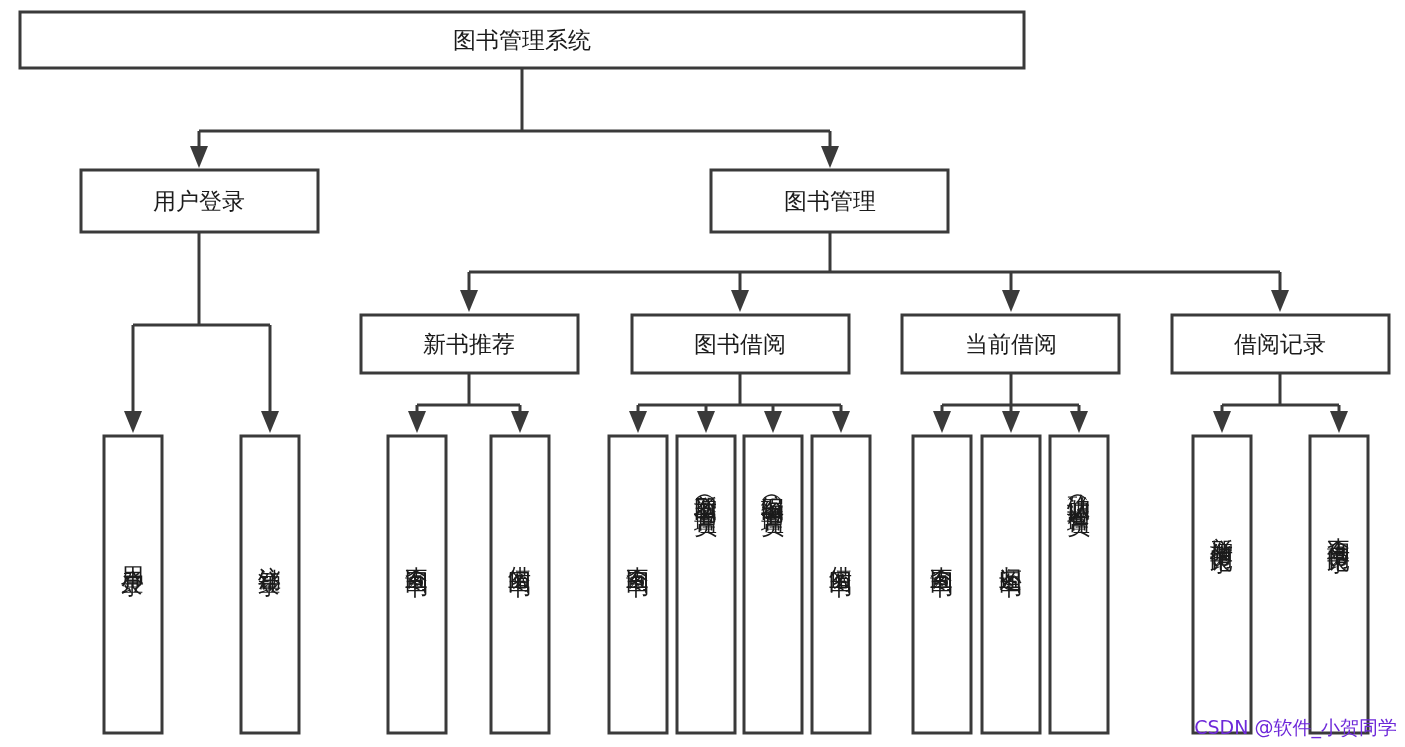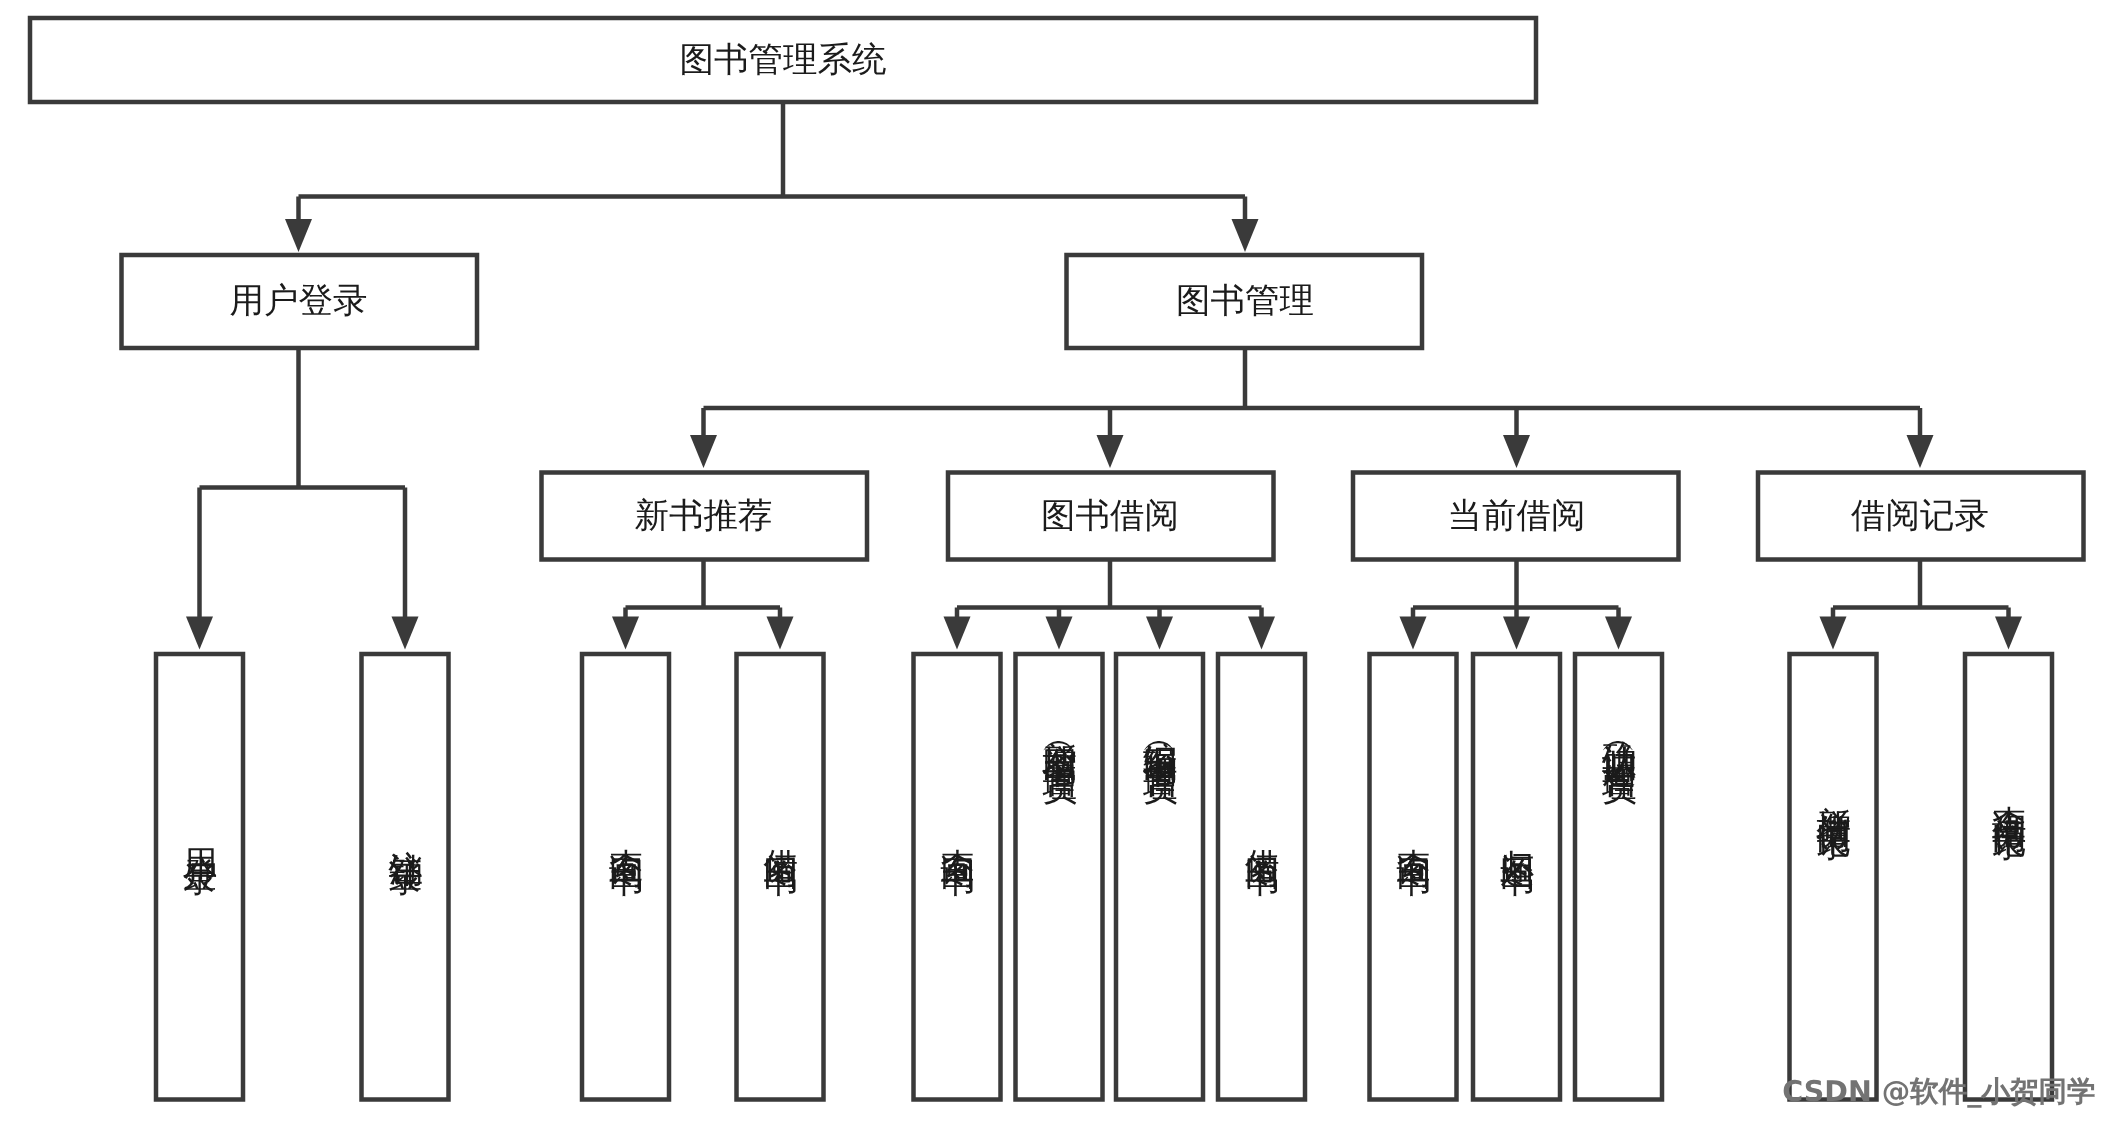--- a/index.html
+++ b/index.html
@@ -51,24 +51,23 @@
   .arrowhead {
     fill: #3a3a3a;
     stroke: none;
   }
   .watermark {
     position: absolute;
     right: 8px;
     bottom: 6px;
     font-family: "DejaVu Sans", "Liberation Sans", sans-serif;
     font-size: 19px;
-    color: #737373;
+    color: #6d28d9;
     white-space: nowrap;
     pointer-events: none;
-    font-weight: bold;
   }
 </style>
 </head>
 <body>
 
 <svg id="diagram" viewBox="0 0 1405 747" xmlns="http://www.w3.org/2000/svg">
 
   <defs>
     <g id="arrow-glyph">
       <path class="arrowhead" d="M -9 0 L 9 0 L 0 22 Z"></path>

